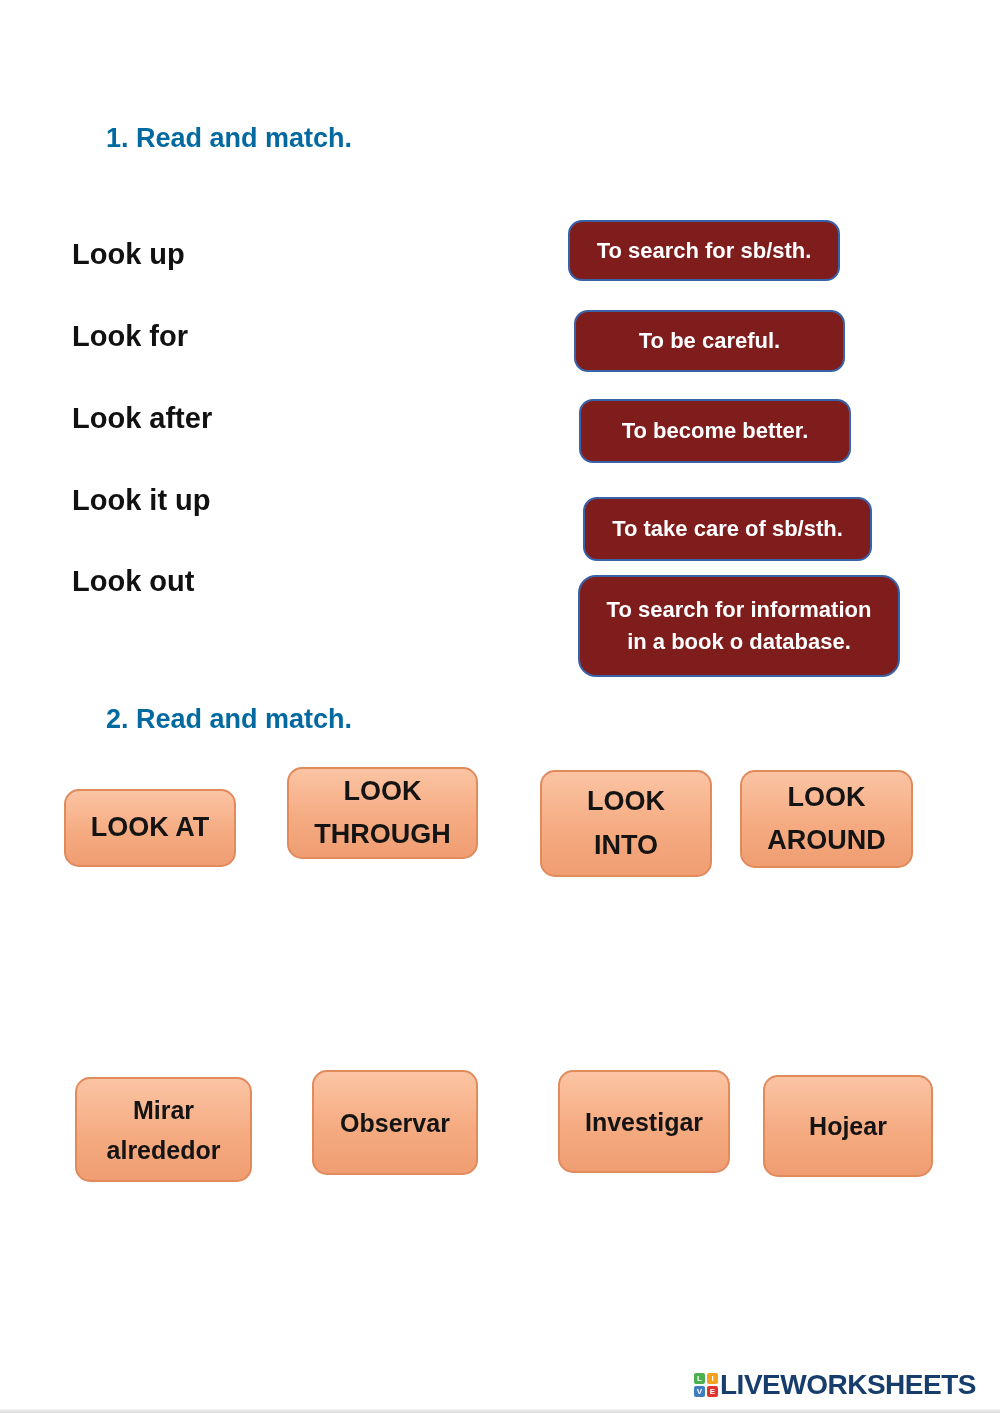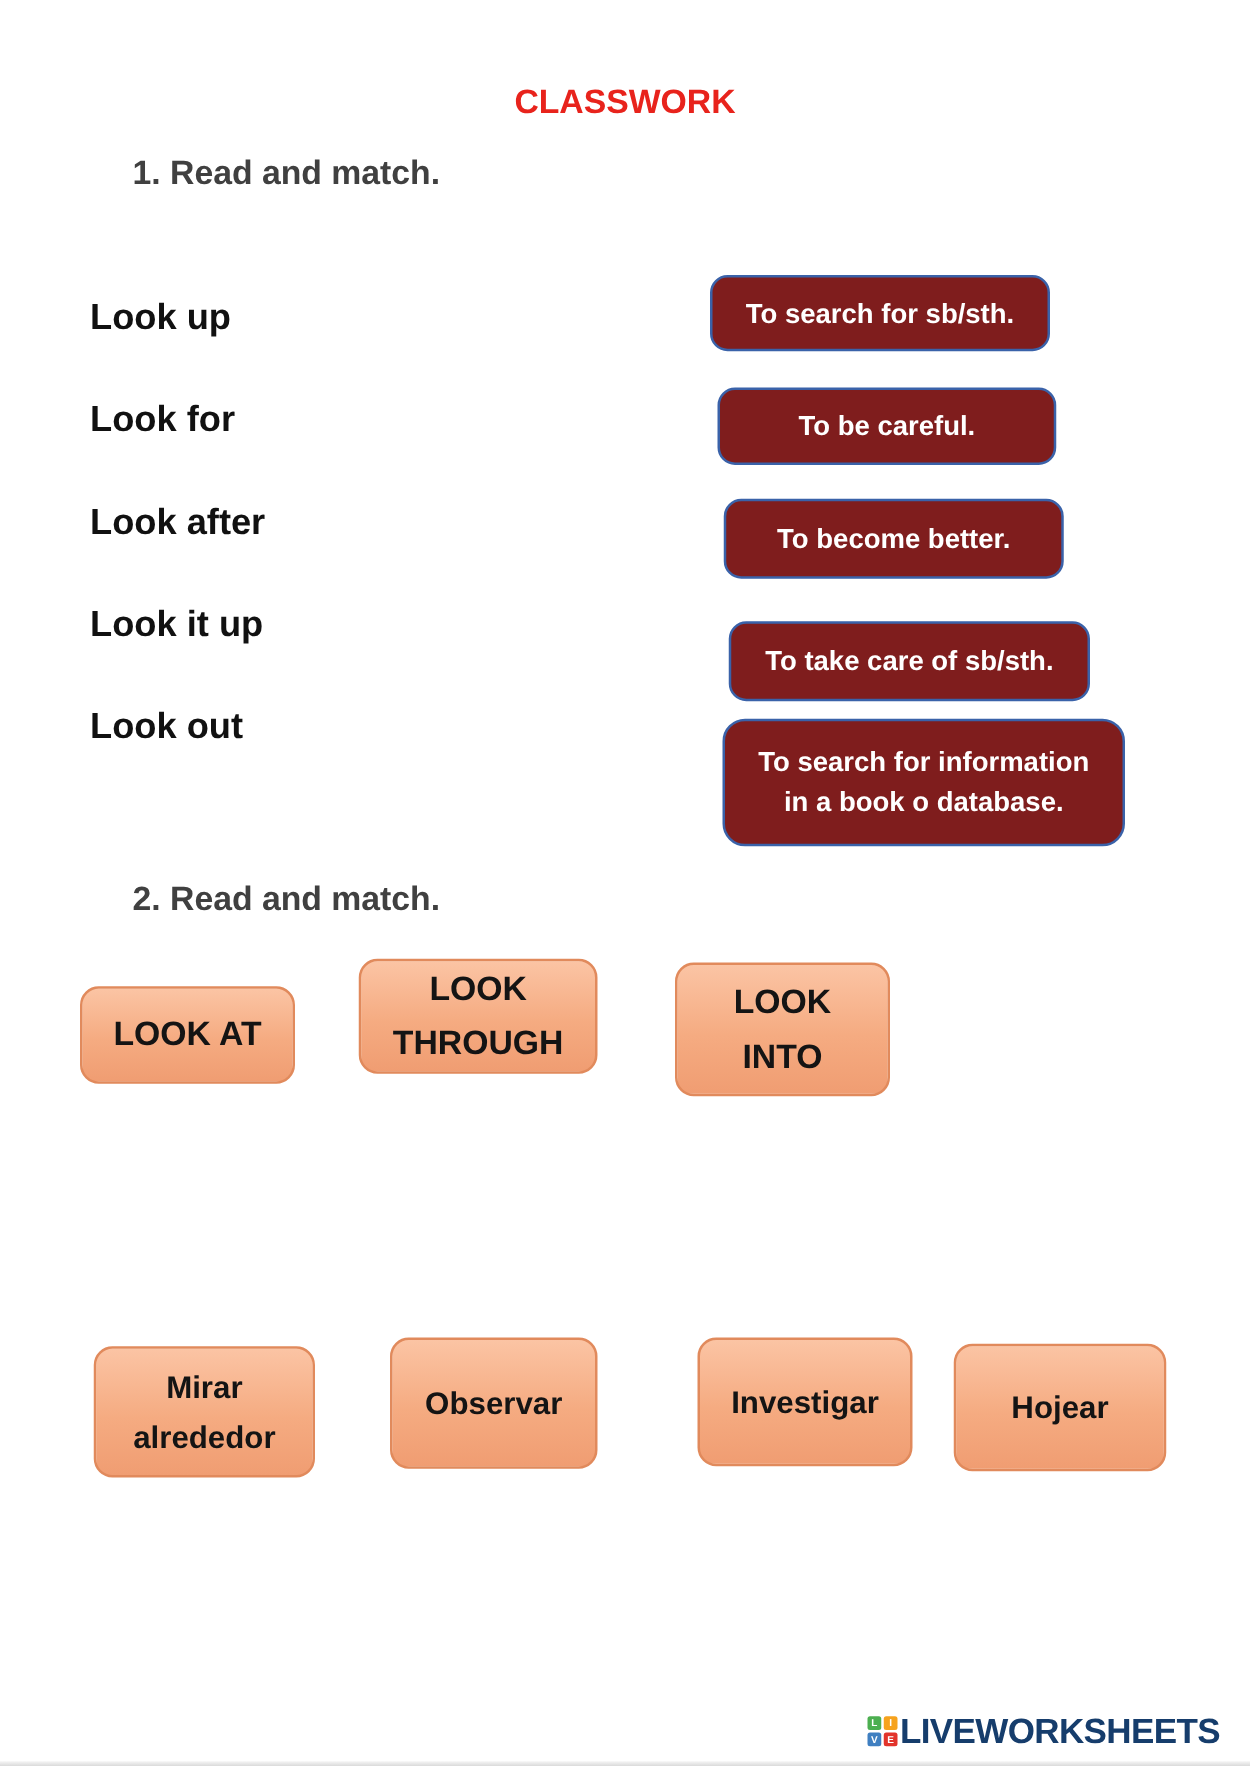--- a/index.html
+++ b/index.html
@@ -16,21 +16,21 @@
     left: 0; top: 66px;
     width: 1000px;
     text-align: center;
     color: #e8231c;
     font-size: 27px;
     font-weight: 700;
     letter-spacing: 0px;
   }
   .heading {
     position: absolute;
-    color: #404040;
+    color: #0369a1;
     font-size: 27px;
     font-weight: 700;
   }
   .h-s1 { left: 106px; top: 123px; }
   .h-s2 { left: 106px; top: 704px; }
 
   .term {
     position: absolute;
     left: 72px;
     color: #111111;
@@ -133,21 +133,20 @@
     left: 0; top: 1409px;
     width: 1000px; height: 4px;
     background: linear-gradient(180deg, #f5f5f5, #d9d9d9);
   }
 </style>
 </head>
 <body>
 
 <div class="sheet">
 
-  <div class="page-title">CLASSWORK</div>
 
   <div class="heading h-s1">1. Read and match.</div>
 
   <div class="term t0">Look up</div>
   <div class="term t1">Look for</div>
   <div class="term t2">Look after</div>
   <div class="term t3">Look it up</div>
   <div class="term t4">Look out</div>
 
   <div class="def b0">
@@ -169,20 +168,23 @@
   <div class="heading h-s2">2. Read and match.</div>
 
   <div class="card phrase o0">
     <span>LOOK AT</span>
   </div>
   <div class="card phrase o1">
     <span>LOOK THROUGH</span>
   </div>
   <div class="card phrase o2">
     <span>LOOK INTO</span>
+  </div>
+  <div class="card phrase o3">
+    <span>LOOK AROUND</span>
   </div>
 
   <div class="card trans p0">
     <span>Mirar alrededor</span>
   </div>
   <div class="card trans p1">
     <span>Observar</span>
   </div>
   <div class="card trans p2">
     <span>Investigar</span>

